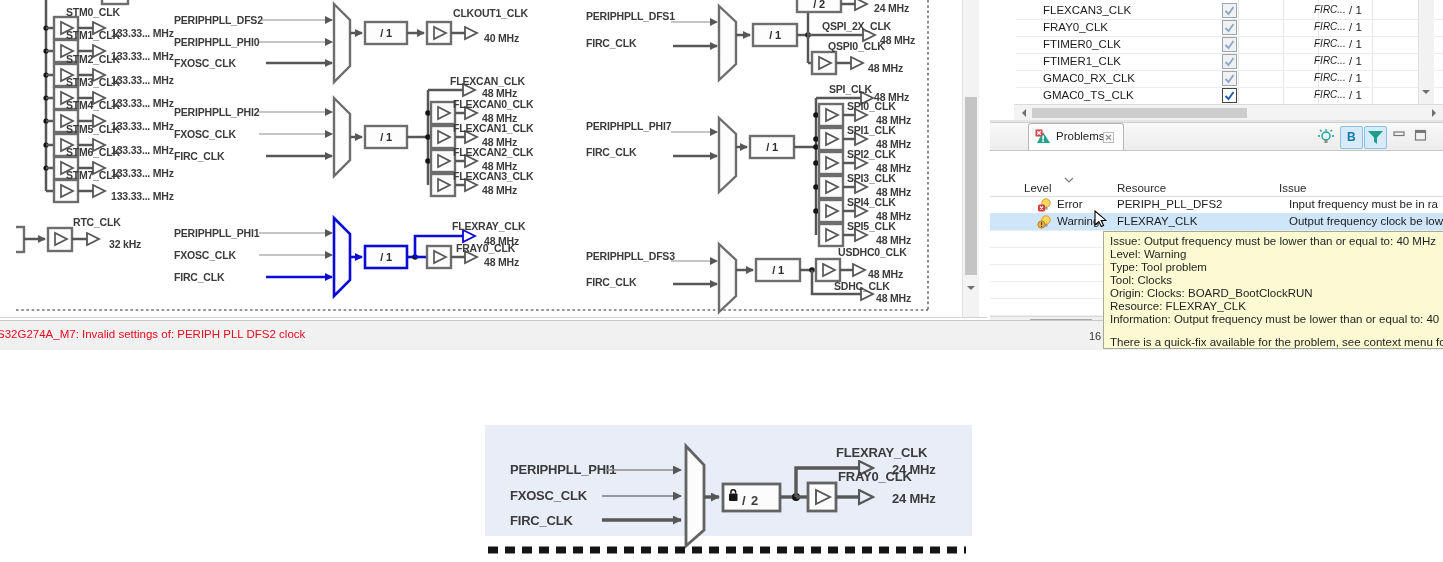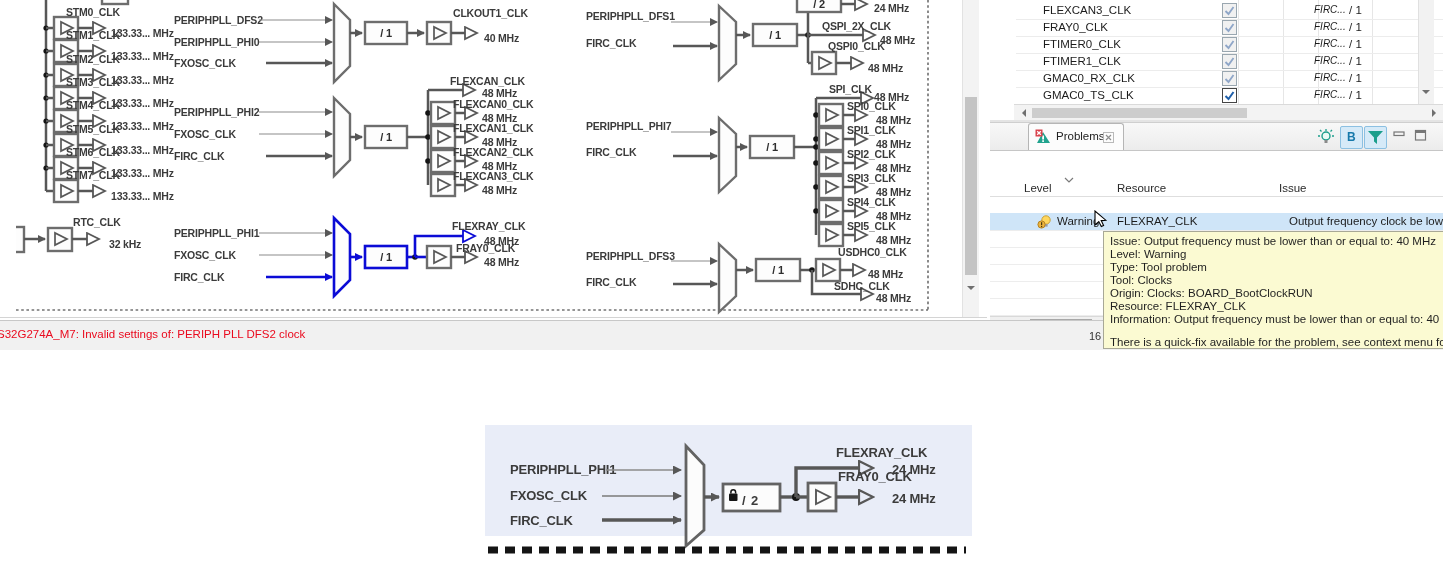--- a/index.html
+++ b/index.html
@@ -501,20 +501,31 @@
 
 
   <span class="phead" style="left:34px;">Level</span>
   <svg class="abs" style="left:74px;top:177px;" width="10" height="6">
     <polyline points="1,1 5,5 9,1" fill="none" stroke="#7a7a7a" stroke-width="1.2"></polyline>
   </svg>
   <span class="phead" style="left:127px;">Resource</span>
   <span class="phead" style="left:289px;">Issue</span>
   <div class="abs" id="phead-line"></div>
 
+  <div class="abs prow" style="top:196px;">
+    <svg class="abs" style="left:47px;top:1px;" width="15" height="15">
+      <circle cx="9" cy="6" r="4.2" fill="#ffd75e" stroke="#c9a23c"></circle>
+      <rect x="7.6" y="10" width="3" height="2.6" fill="#9a9a9a"></rect>
+      <rect x="1" y="7.5" width="7" height="7" rx="1.5" fill="#d23b3b"></rect>
+      <path d="M3,9.5 L6,12.5 M6,9.5 L3,12.5" stroke="#fff" stroke-width="1.3"></path>
+    </svg>
+    <span class="lvl">Error</span>
+    <span class="res">PERIPH_PLL_DFS2</span>
+    <span class="iss">Input frequency must be in ra</span>
+  </div>
   <div class="abs prow" style="top:213px;background:#cfe5f8;">
     <svg class="abs" style="left:47px;top:1px;" width="15" height="15">
       <circle cx="9" cy="6" r="4.2" fill="#ffd75e" stroke="#c9a23c"></circle>
       <rect x="7.6" y="10" width="3" height="2.6" fill="#9a9a9a"></rect>
       <circle cx="4.5" cy="10.5" r="3.6" fill="#edb53e" stroke="#b5821e"></circle>
       <rect x="4" y="8.2" width="1.2" height="3" fill="#4a3a10"></rect>
         <rect x="4" y="12" width="1.2" height="1.2" fill="#4a3a10"></rect>
     </svg>
     <span class="lvl">Warning</span>
     <span class="res">FLEXRAY_CLK</span>

